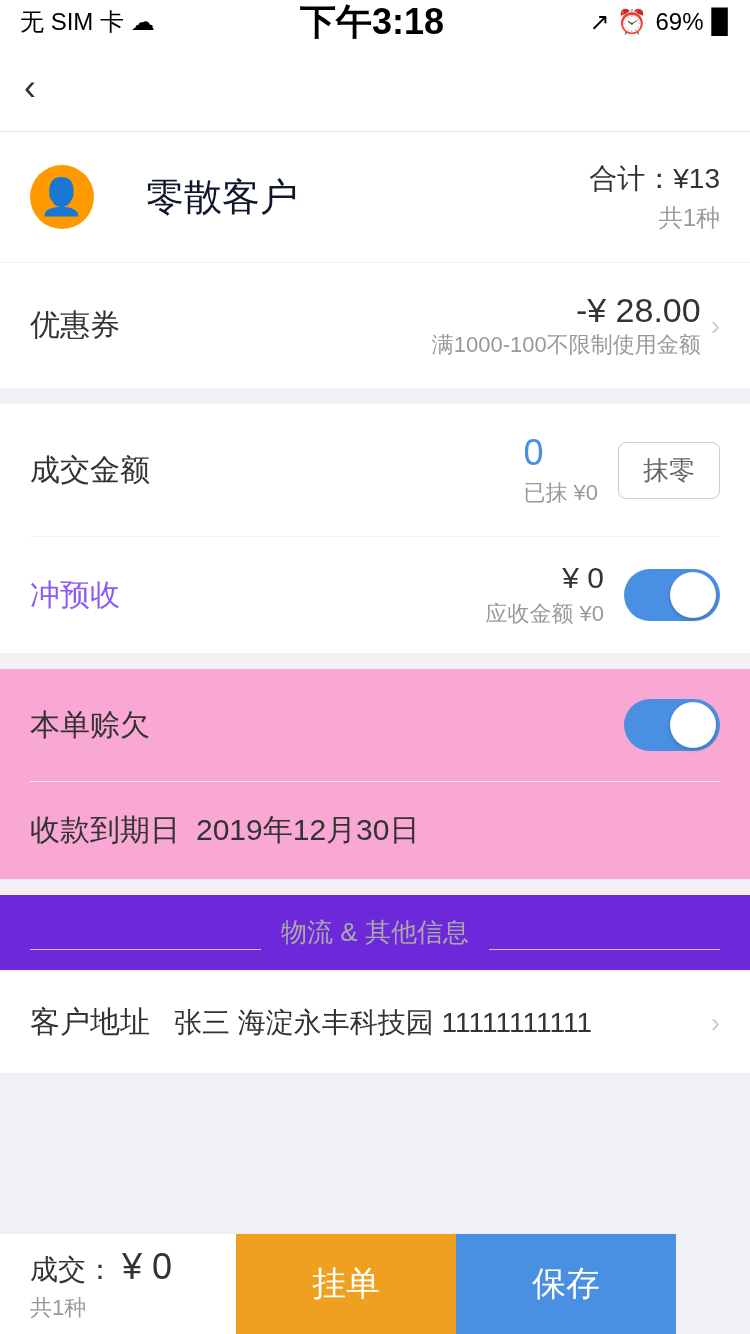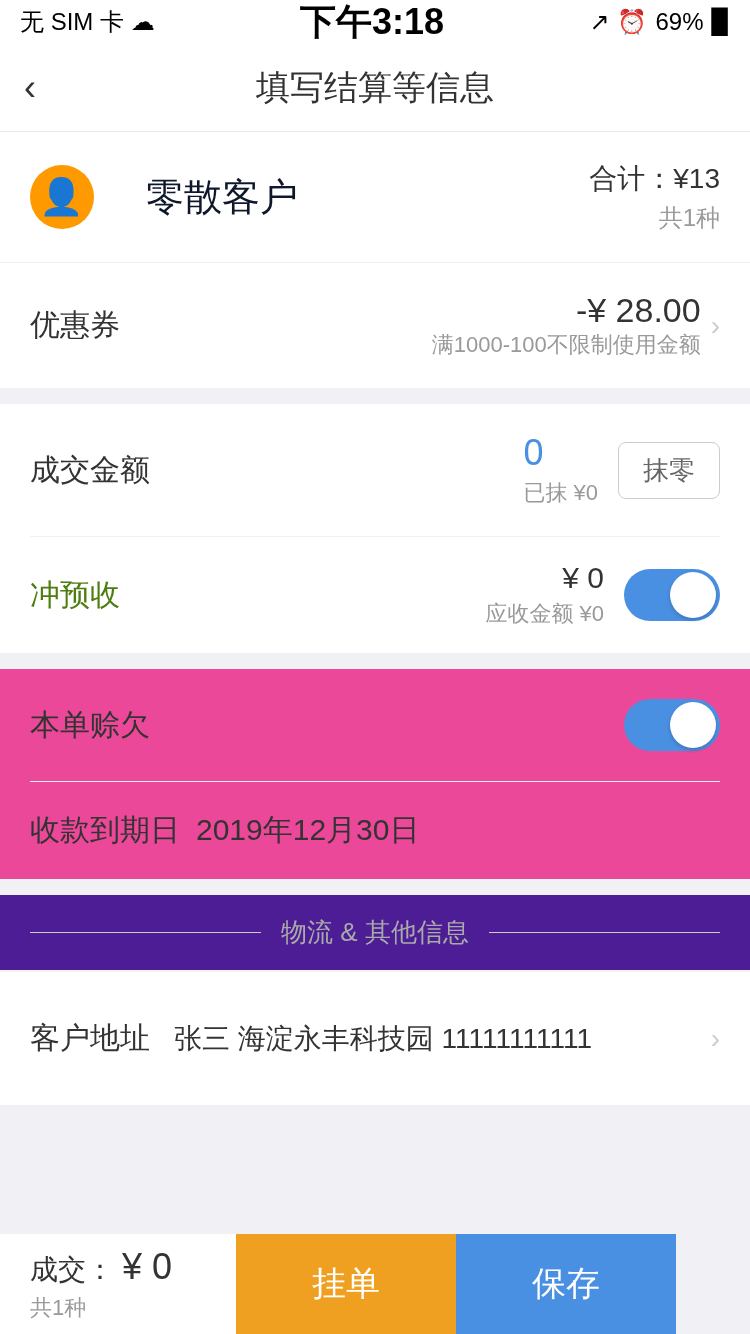--- a/index.html
+++ b/index.html
@@ -127,21 +127,21 @@
       cursor: pointer;
     }
 
     
     .advance-row {
       display: flex;
       align-items: center;
       justify-content: space-between;
       padding: 24px 0;
     }
-    .advance-label { font-size: 30px; color: #4d7c0f; }
+    .advance-label { font-size: 30px; color: #8b5cf6; }
     .advance-right { display: flex; align-items: center; gap: 20px; }
     .advance-amount { text-align: right; }
     .advance-value { font-size: 30px; color: #333; }
     .advance-receivable { font-size: 22px; color: #999; margin-top: 4px; }
 
     
     .toggle {
       width: 96px;
       height: 52px;
       border-radius: 26px;
@@ -156,21 +156,21 @@
       border-radius: 50%;
       background: #fff;
       position: absolute;
       top: 3px;
       right: 4px;
       box-shadow: 0 2px 4px rgba(0,0,0,0.2);
     }
 
     
     .debt-section {
-      background: #ec4899;
+      background: #f9a8d4;
       margin-bottom: 16px;
       padding: 0 30px;
     }
     .debt-row {
       display: flex;
       align-items: center;
       justify-content: space-between;
       padding: 30px 0;
       border-bottom: 1px solid #f0f0f0;
     }
@@ -181,42 +181,42 @@
       display: flex;
       align-items: center;
       padding: 28px 0;
       gap: 16px;
     }
     .due-date-label { font-size: 30px; color: #333; }
     .due-date-value { font-size: 30px; color: #333; }
 
     
     .logistics-section {
-      background: #4c1d95;
+      background: #6d28d9;
       padding: 20px 30px;
       display: flex;
-      align-items: center;
+      align-items: flex-end;
       justify-content: center;
       margin-bottom: 2px;
     }
     .logistics-line {
       flex: 1;
       height: 1px;
       background: #ccc;
     }
     .logistics-label {
       font-size: 26px;
       color: #aaa;
       padding: 0 20px;
     }
 
     
     .address-section {
       background: #fff;
-      padding: 16px 30px;
+      padding: 0 30px;
       margin-bottom: 3px;
     }
     .address-row {
       display: flex;
       align-items: center;
       padding: 30px 0;
     }
     .address-label {
       font-size: 30px;
       color: #333;
@@ -290,21 +290,20 @@
   <div class="status-right">
     <span>↗</span>
     <span>⏰</span>
     <span>69%</span>
     <span>▉</span>
   </div>
 </div>
 
 <div class="nav-bar">
   <div class="nav-back">‹</div>
-  <div class="nav-title">填写结算等信息</div>
 </div>
 
 <div class="section">
   <div class="customer-row">
     <div class="customer-left">
       <div class="customer-avatar">
         <span class="avatar-icon">👤</span>
       </div>
       <span class="customer-name">零散客户</span>
     </div>

